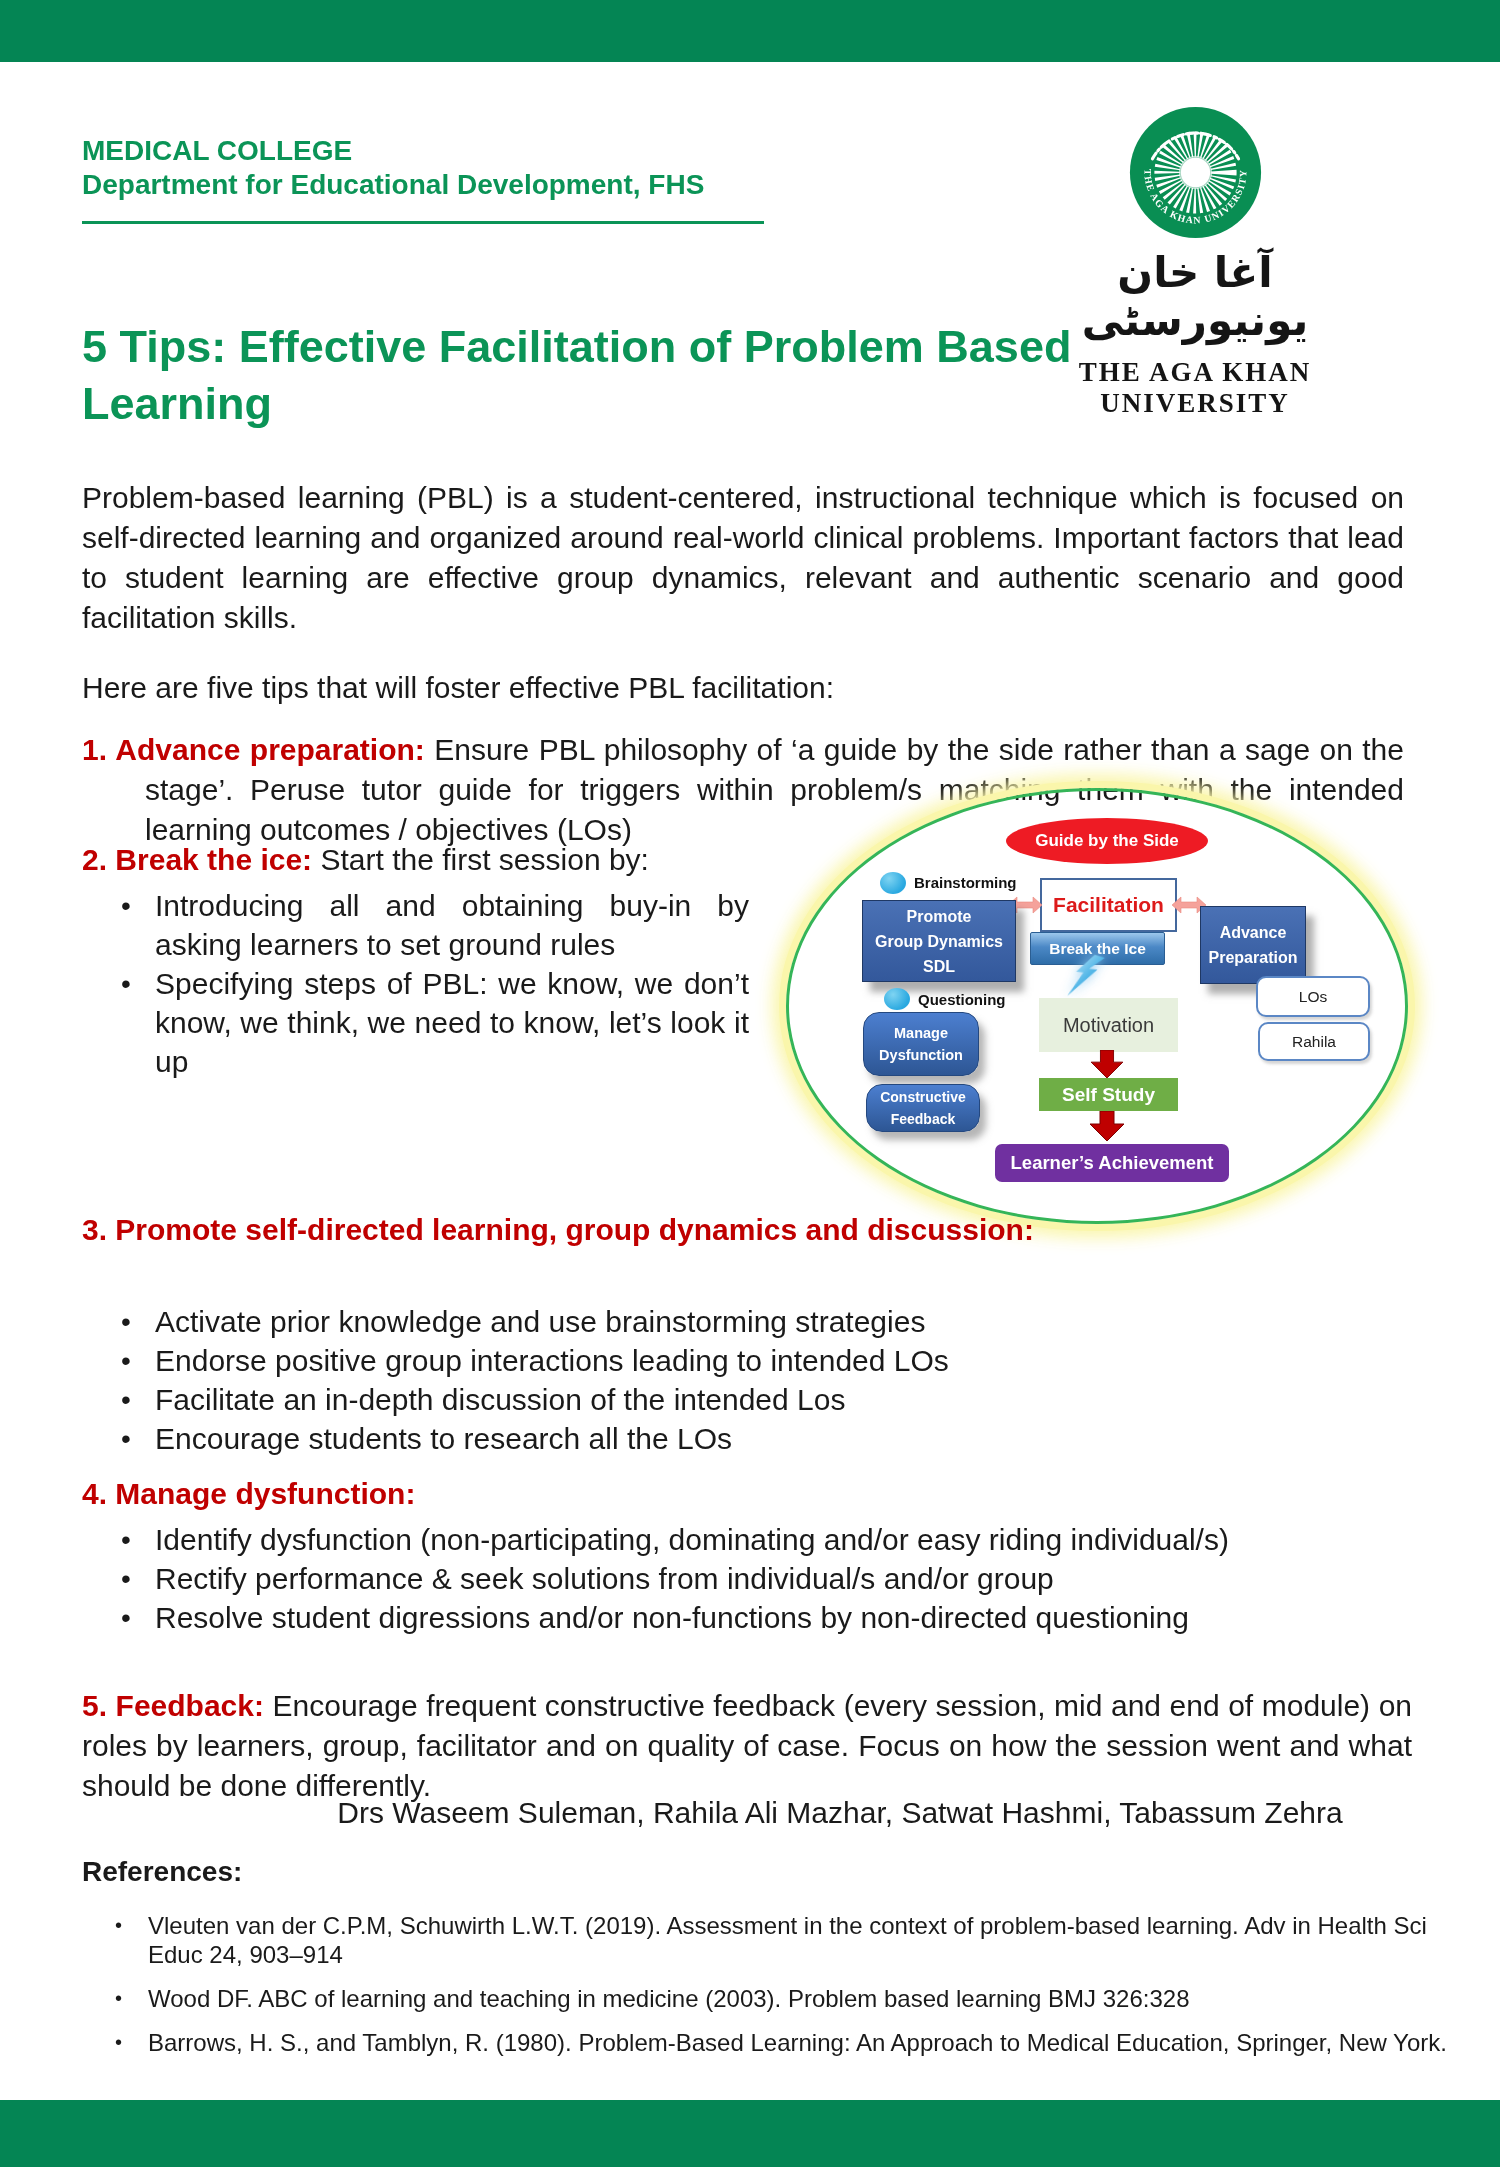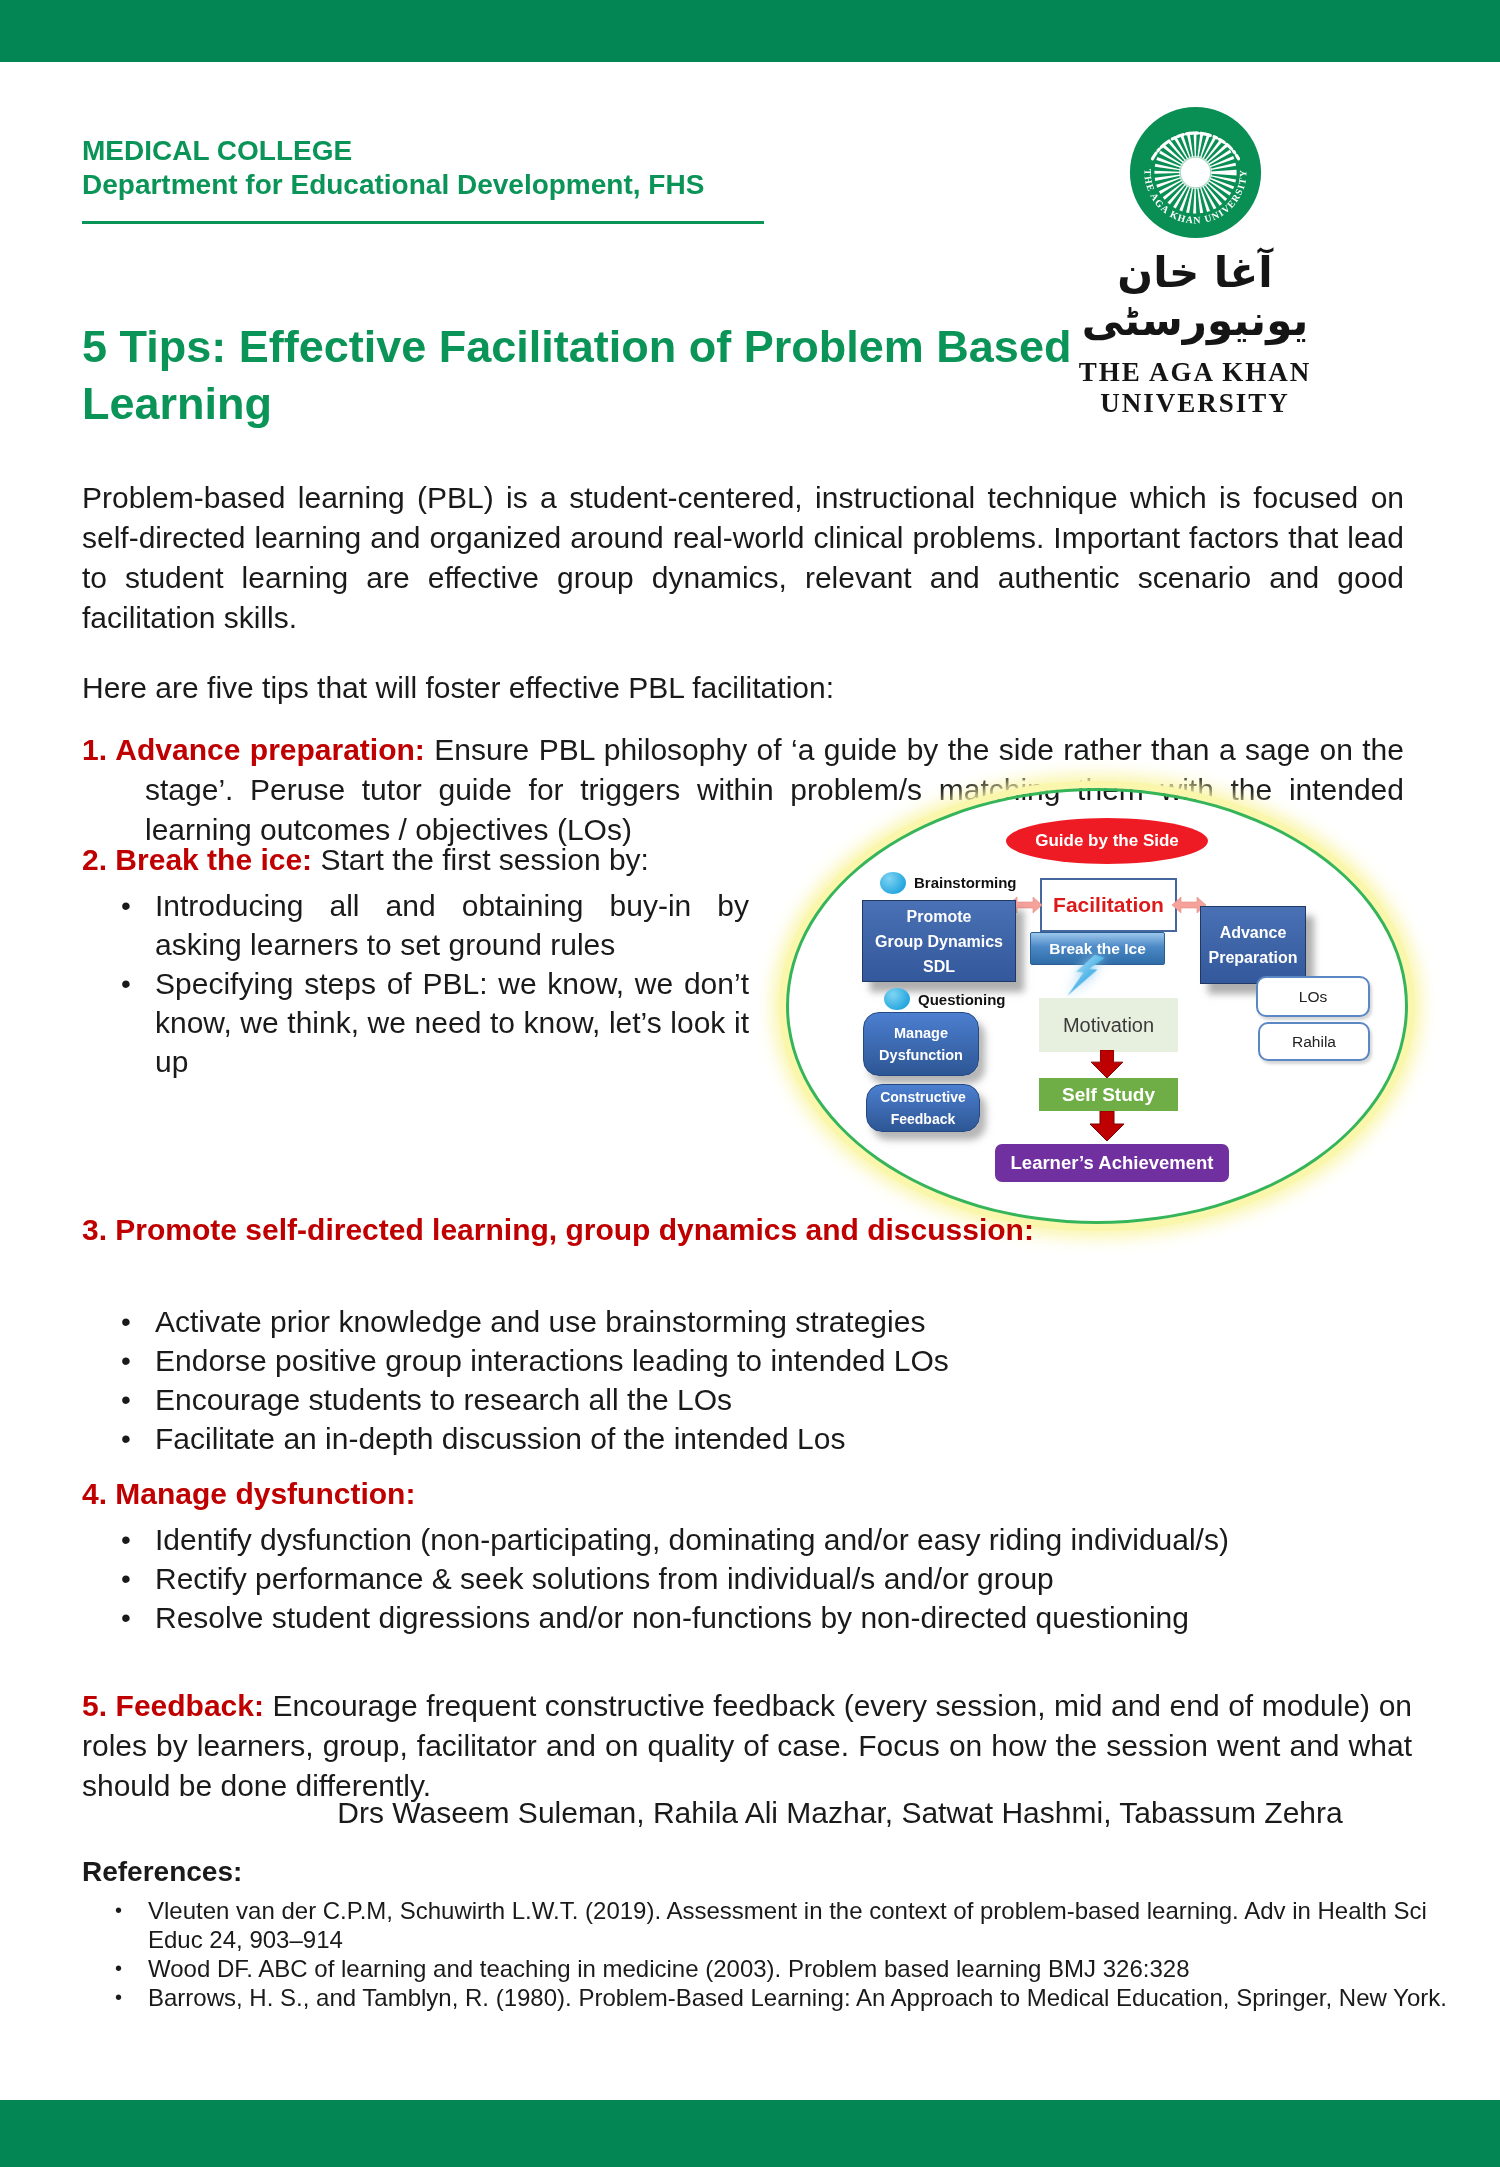--- a/index.html
+++ b/index.html
@@ -38,21 +38,21 @@
   .tip4h{left:82px;top:1474px;width:1322px;}
   ul.blt{list-style:none;margin:6px 0 0 0;padding:0 0 0 73px;}
   ul.blt li{position:relative;font-size:30px;line-height:39px;text-align:justify;}
   ul.blt li::before{content:"•";position:absolute;left:-34px;top:0;font-size:28px;}
   .tip3b{position:absolute;left:82px;top:1296px;width:1160px;}
   .tip3b li,.tip4b li{line-height:38px;text-align:left;}
   .tip4b{position:absolute;left:82px;top:1514px;width:1280px;}
   .authors{position:absolute;left:240px;top:1796px;width:1200px;font-size:30px;text-align:center;}
   .refs-h{position:absolute;left:82px;top:1856px;font-size:28px;font-weight:bold;}
   .refs{position:absolute;left:82px;top:1896px;width:1336px;list-style:none;margin:0;padding:0 0 0 66px;}
-  .refs li{position:relative;font-size:24px;line-height:29px;text-align:left;}
+  .refs li{position:relative;font-size:24px;line-height:29px;text-align:left;margin-top:15px;}
   .refs li::before{content:"•";position:absolute;left:-33px;top:0;font-size:20px;}
 
   
   .diagram{position:absolute;left:768px;top:786px;width:650px;height:438px;}
   .oval{position:absolute;left:18px;top:2px;width:616px;height:430px;border-radius:50%;
         border:3px solid #35B558;box-shadow:0 0 0 7px #FAF6AB,0 0 16px 14px rgba(250,246,171,.95);}
   .dbox{position:absolute;display:flex;align-items:center;justify-content:center;
         text-align:center;box-sizing:border-box;}
   .guide{left:238px;top:32px;width:202px;height:46px;border-radius:50%;background:#EE1B24;
          color:#fff;font-weight:bold;font-size:17px;}
@@ -228,22 +228,22 @@
     </div>
     <div class="dbox wbox trig">
       <span>Rahila</span>
     </div>
   </div>
 
   <div class="tip-head red tip3h">3. Promote self-directed learning, group dynamics and discussion:</div>
   <ul class="blt tip3b">
     <li><span>Activate prior knowledge and use brainstorming strategies</span></li>
     <li><span>Endorse positive group interactions leading to intended LOs</span></li>
+    <li><span>Facilitate an in-depth discussion of the intended Los</span></li>
     <li><span>Encourage students to research all the LOs</span></li>
-    <li><span>Facilitate an in-depth discussion of the intended Los</span></li>
   </ul>
 
   <div class="tip-head red tip4h">4. Manage dysfunction:</div>
   <ul class="blt tip4b">
     <li><span>Identify dysfunction (non-participating, dominating and/or easy riding individual/s)</span></li>
     <li><span>Rectify performance &amp; seek solutions from individual/s and/or group</span></li>
     <li><span>Resolve student digressions and/or non-functions by non-directed questioning</span></li>
   </ul>
 
   <p class="body-p tip5">

